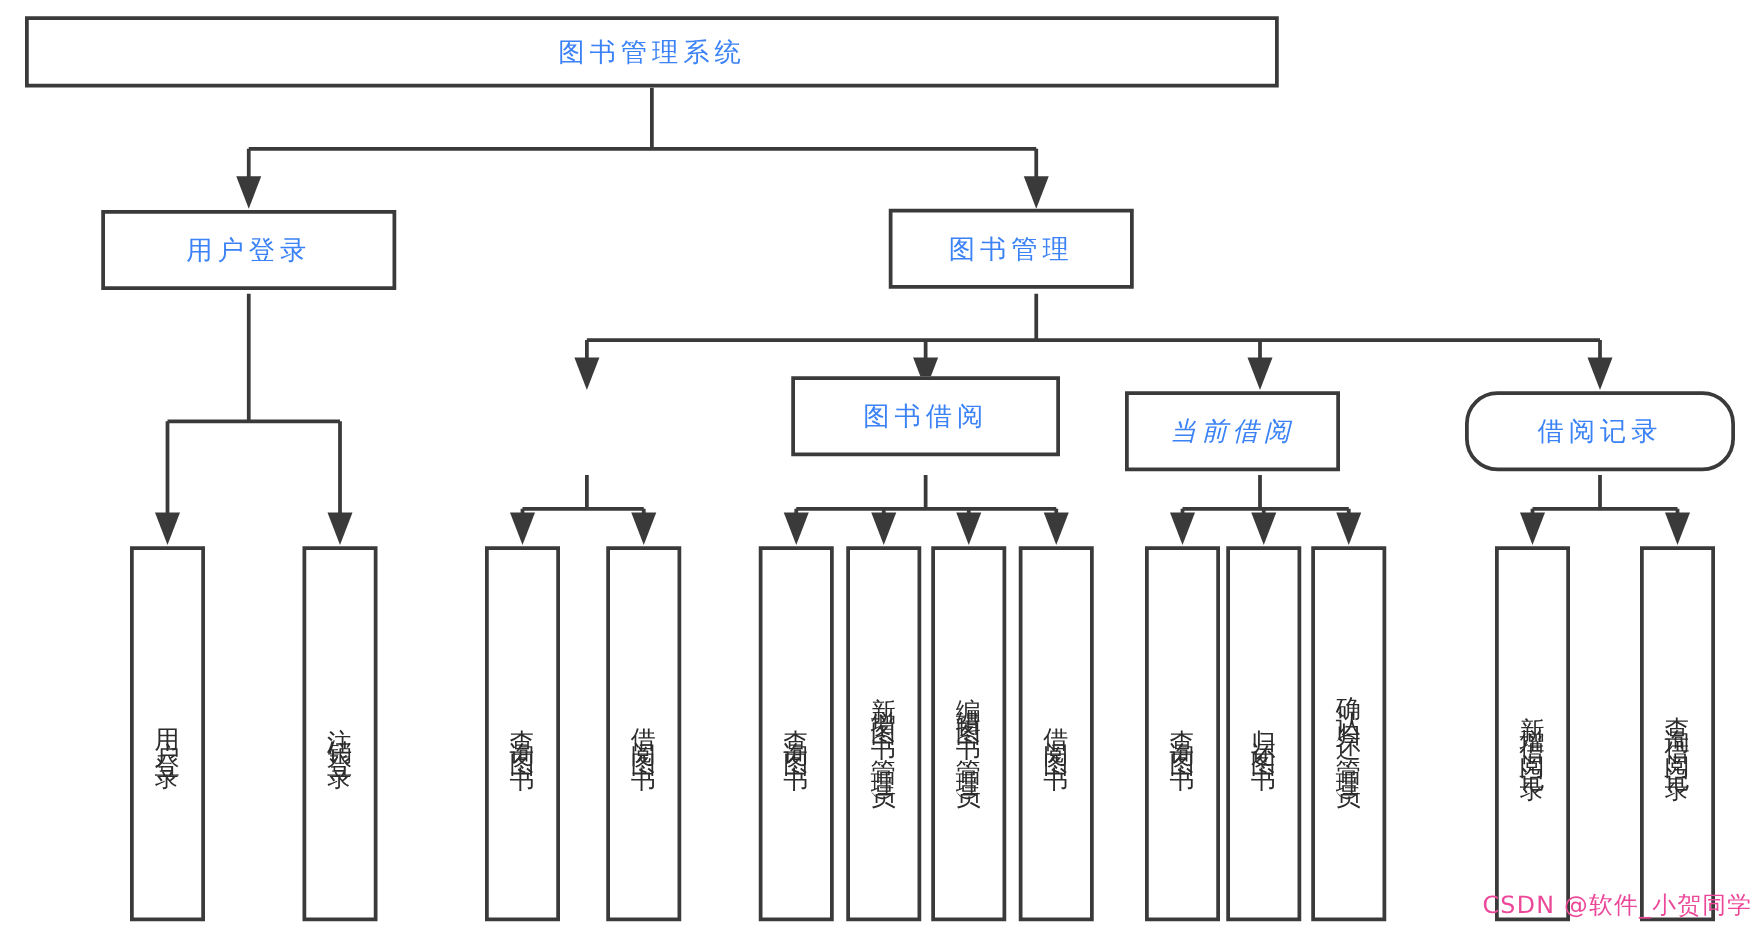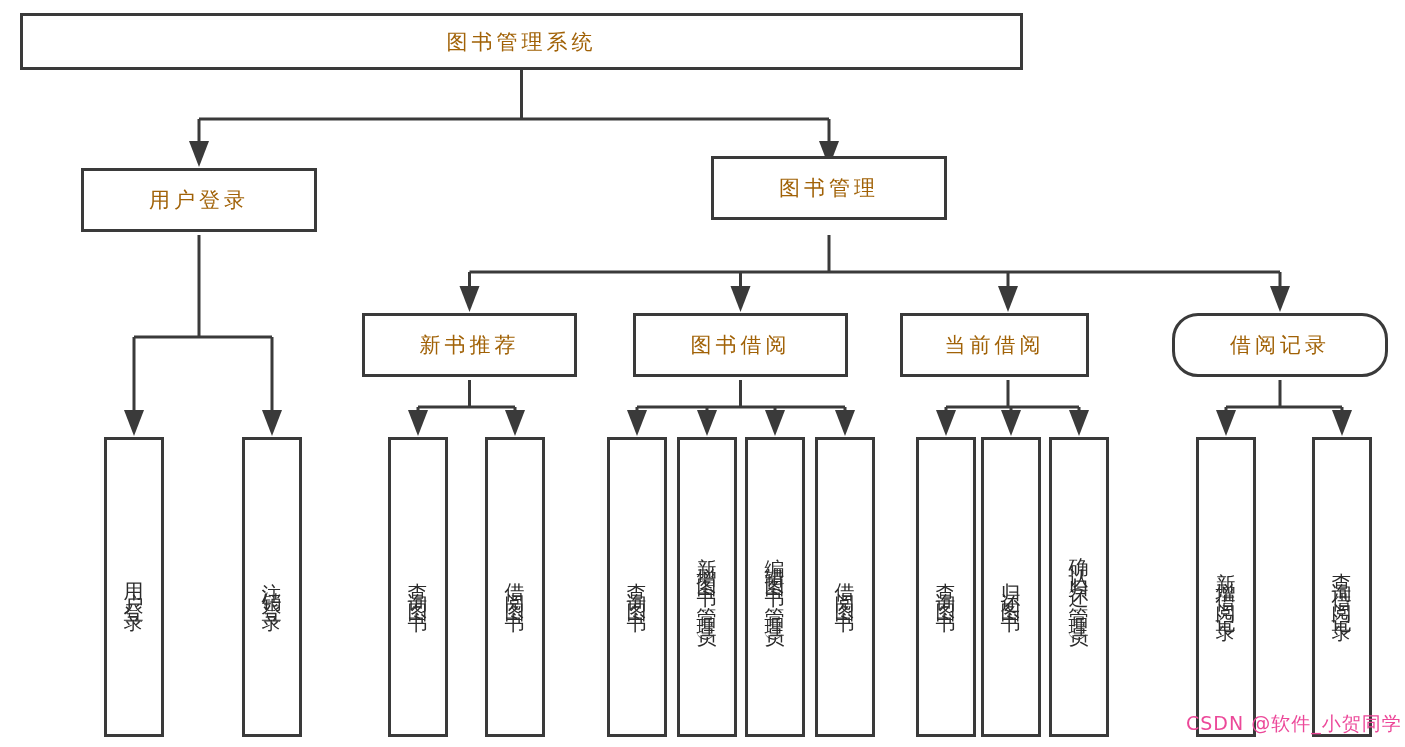--- a/index.html
+++ b/index.html
@@ -37,21 +37,21 @@
     background: #ffffff;
     border: 3px solid #3a3a3a;
     display: flex;
     align-items: center;
     justify-content: center;
     z-index: 2;
   }
   .hlabel {
     font-size: 21px;
     letter-spacing: 4px;
-    color: #a16207;
+    color: #3b82f6;
     white-space: nowrap;
   }
   .vnode {
     top: 437px;
     width: 60px;
     height: 300px;
   }
   .vlabel {
     writing-mode: vertical-lr;
     text-orientation: mixed;
@@ -68,25 +68,25 @@
     font-size: 19px;
     color: #ec4899;
     white-space: nowrap;
     z-index: 10;
     letter-spacing: 1px;
   }
   
   .n-root  { left: 20px;  top: 13px;  width: 1003px; height: 57px; }
   
   .n-login { left: 81px;  top: 168px; width: 236px; height: 64px; }
-  .n-mgmt  { left: 711px; top: 156px; width: 236px; height: 64px; }
+  .n-mgmt  { left: 711px; top: 167px; width: 196px; height: 64px; }
   
   .n-rec   { left: 362px;  top: 313px; width: 215px; height: 64px; }
-  .n-bor   { left: 633px;  top: 313px; width: 215px; height: 64px; }
-  .n-cur   { left: 900px;  top: 313px; width: 189px; height: 64px; }
+  .n-bor   { left: 633px;  top: 301px; width: 215px; height: 64px; }
+  .n-cur   { left: 900px;  top: 313px; width: 172px; height: 64px; font-style: italic; }
   .n-his   { left: 1172px; top: 313px; width: 216px; height: 64px; border-radius: 26px; }
   
   .c-login-1 { left: 104px; }
   .c-login-2 { left: 242px; }
   .c-rec-1   { left: 388px; }
   .c-rec-2   { left: 485px; }
   .c-bor-1   { left: 607px; }
   .c-bor-2   { left: 677px; }
   .c-bor-3   { left: 745px; }
   .c-bor-4   { left: 815px; }
@@ -148,23 +148,20 @@
     <span class="hlabel">图书管理系统</span>
   </div>
 
   <div class="node n-login">
     <span class="hlabel">用户登录</span>
   </div>
   <div class="node n-mgmt">
     <span class="hlabel">图书管理</span>
   </div>
 
-  <div class="node n-rec">
-    <span class="hlabel">新书推荐</span>
-  </div>
   <div class="node n-bor">
     <span class="hlabel">图书借阅</span>
   </div>
   <div class="node n-cur">
     <span class="hlabel">当前借阅</span>
   </div>
   <div class="node n-his">
     <span class="hlabel">借阅记录</span>
   </div>
 

